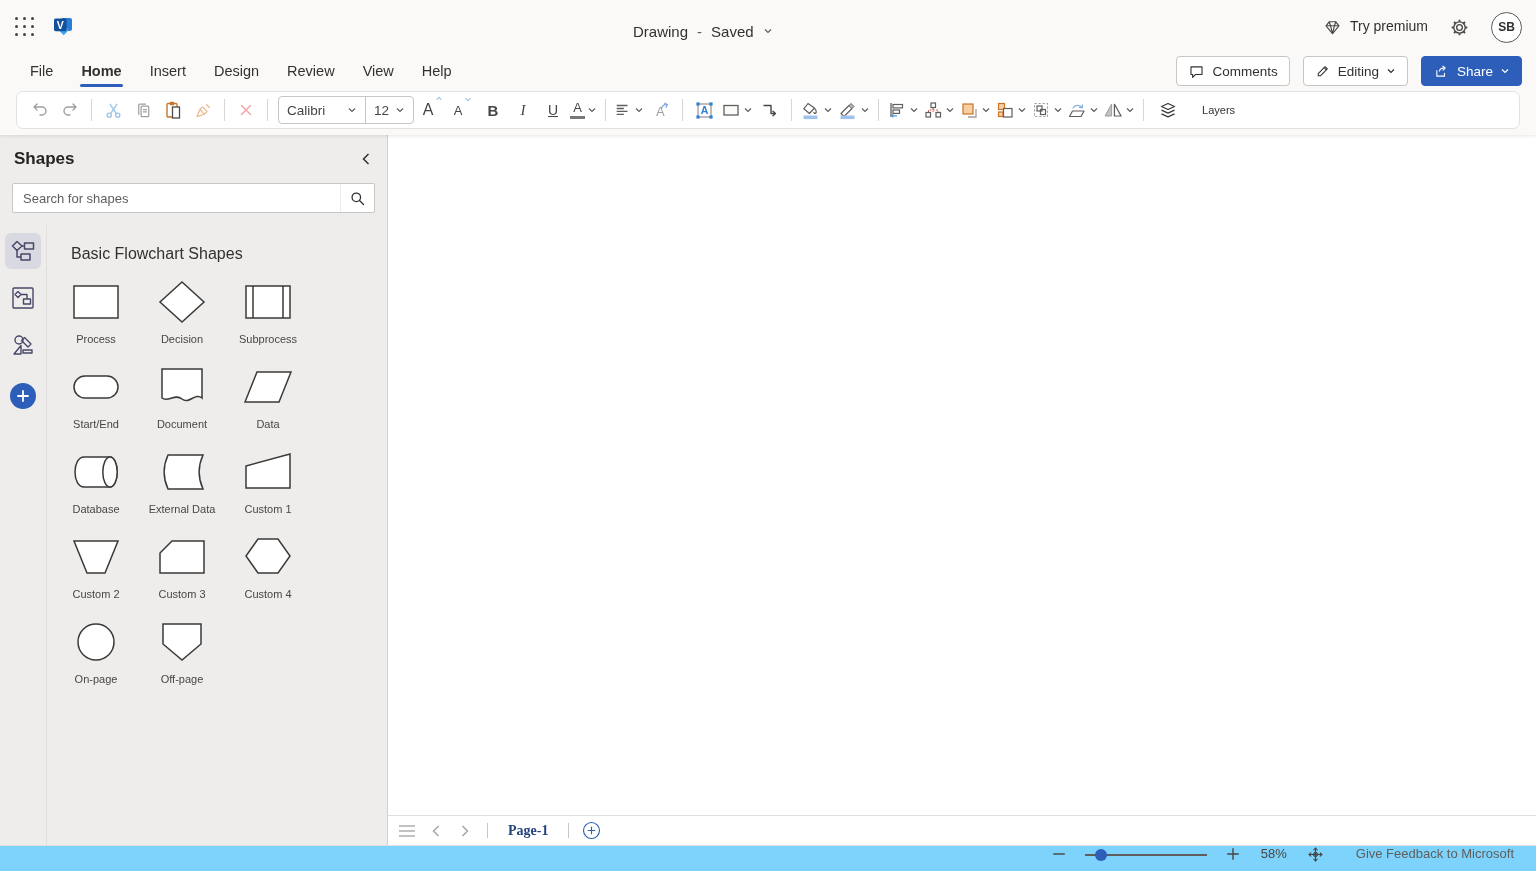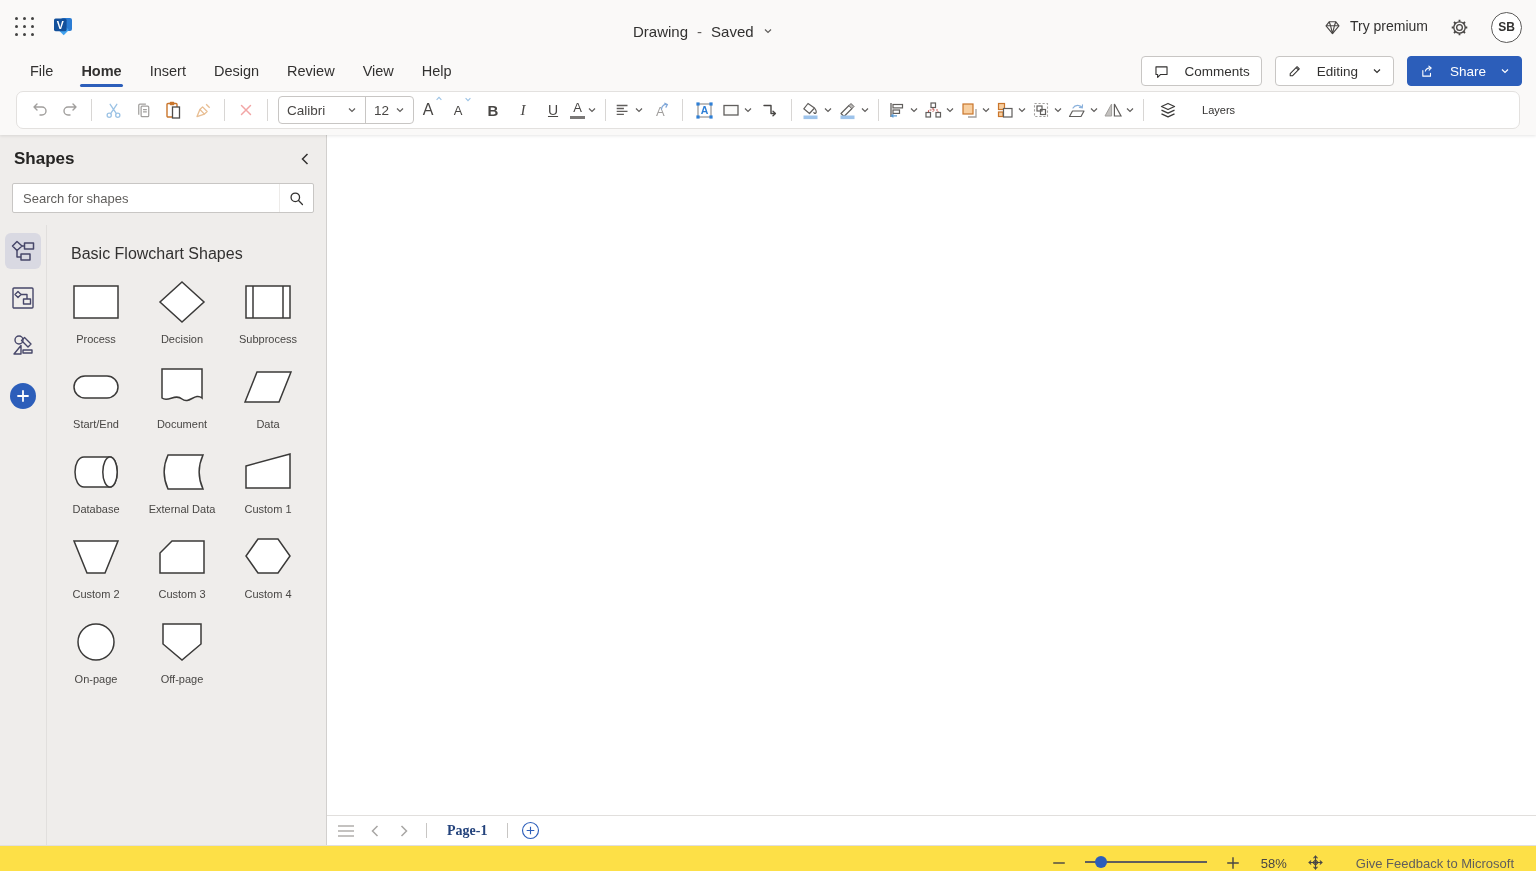--- a/index.html
+++ b/index.html
@@ -20,21 +20,21 @@
   .avatar { width:31px; height:31px; border-radius:50%; border:1.4px solid #5b5a59; background:#fff;
     display:flex; align-items:center; justify-content:center; font-size:12px; font-weight:bold; color:#323130; cursor:pointer; }
 
   
   .menubar { height:34px; display:flex; align-items:center; padding-left:16px; position:relative; }
   .menu-item { position:relative; padding:6px 14px; font-size:14.5px; color:#323130; cursor:pointer; border-radius:4px; }
   .menu-item.active { font-weight:bold; }
   .menu-item.active::after { content:""; position:absolute; left:13px; right:13px; bottom:-2px; height:3px;
     border-radius:2px; background:#2C5EBA; }
   .menu-right { position:absolute; right:14px; top:2px; display:flex; gap:13px; }
-  .mbtn { height:30px; display:flex; align-items:center; gap:14px; padding:0 11px; font-size:13.5px;
+  .mbtn { height:30px; display:flex; align-items:center; gap:7px; padding:0 11px; font-size:13.5px;
     border:1px solid #C8C6C4; border-radius:4px; background:#fff; color:#323130; cursor:pointer; }
   .mbtn.share { background:#2C5EBA; border-color:#2C5EBA; color:#fff; }
 
   
   .toolbar-row { height:47px; padding:3px 16px 6px; }
   .toolbar { height:38px; background:#fff; border:1px solid #E3E1DF; border-radius:7px;
     display:flex; align-items:center; padding:14px 8px; }
   .tbtn { height:30px; min-width:30px; border:none; background:none; display:flex; align-items:center;
     justify-content:center; gap:2px; cursor:pointer; border-radius:4px; padding:0 2px; }
   .tb-div { width:1px; height:22px; background:#D8D6D4; margin:0 6px; flex:none; }
@@ -48,21 +48,21 @@
   .fc-bar { width:15px; height:3.5px; background:#7A7877; }
   .font-combo { height:28px; display:flex; align-items:stretch; border:1px solid #C8C6C4; border-radius:4px;
     background:#fff; margin:0 4px; cursor:pointer; }
   .font-combo .seg { display:flex; align-items:center; gap:6px; padding:0 8px; font-size:13.5px; color:#484644; }
   .font-combo .seg+.seg { border-left:1px solid #C8C6C4; }
   .font-name { width:86px; }
   .layers-btn { display:flex; align-items:center; gap:24px; font-size:11px; color:#323130; }
 
   
   .main { display:flex; height:710px; }
-  .left-panel { width:327px; flex:none; background:#EFEDEB; border-right:1px solid #D2D0CE; display:flex; flex-direction:column; }
+  .left-panel { width:388px; flex:none; background:#EFEDEB; border-right:1px solid #D2D0CE; display:flex; flex-direction:column; }
   .panel-head { display:flex; align-items:center; justify-content:space-between; padding:14px 14px 12px 14px; }
   .panel-title { font-size:17px; font-weight:bold; color:#252423; }
   .searchbox { margin:2px 12px 12px; height:30px; background:#fff; border:1px solid #C8C6C4; border-radius:2px;
     display:flex; align-items:center; }
   .searchbox input { flex:1; border:none; outline:none; background:none; padding:0 10px; font-size:13px;
     font-family:"Liberation Sans",sans-serif; color:#323130; }
   .searchbox input::placeholder { color:#605E5C; }
   .search-icon-wrap { width:34px; height:100%; display:flex; align-items:center; justify-content:center;
     border-left:1px solid #EDEBE9; cursor:pointer; }
   .panel-body { flex:1; display:flex; min-height:0; }
@@ -82,21 +82,21 @@
 
   .canvas-col { flex:1; display:flex; flex-direction:column; background:#fff; min-width:0; }
   .canvas { flex:1; background:#fff; }
   .pagebar { height:30px; border-top:1px solid #E1DFDD; display:flex; align-items:center; padding-left:7px; gap:5px; background:#fff; }
   .pg-div { width:1px; height:15px; background:#C8C6C4; margin:0 5px; }
   .page-tab { font-family:"Liberation Serif",serif; font-weight:bold; font-size:14px; color:#24437C;
     padding:0 10px; cursor:pointer; }
   .pbtn { border:none; background:none; width:24px; height:24px; display:flex; align-items:center; justify-content:center; cursor:pointer; }
 
   
-  .statusbar { height:26px; background:#fde047; border-top:1px solid #E1DFDD; display:flex; align-items:flex-end;
+  .statusbar { height:26px; background:#7dd3fc; border-top:1px solid #E1DFDD; display:flex; align-items:flex-start;
     justify-content:flex-end; padding-right:22px; }
   .zoom-slider { position:relative; width:122px; height:18px; margin:0 18px; cursor:pointer; }
   .zoom-slider .track { position:absolute; left:0; right:0; top:8px; height:2px; background:#605E5C; }
   .zoom-slider .thumb { position:absolute; left:10px; top:3px; width:12px; height:12px; border-radius:50%; background:#2C5EBA; }
   .zoom-pct { font-size:13px; color:#484644; margin-left:20px; }
   .fit-btn { margin-left:20px; }
   .feedback { font-size:13px; color:#605E5C; margin-left:32px; cursor:pointer; }
   .sbtn { border:none; background:none; display:flex; align-items:center; justify-content:center; cursor:pointer; }
 
   svg { display:block; }

